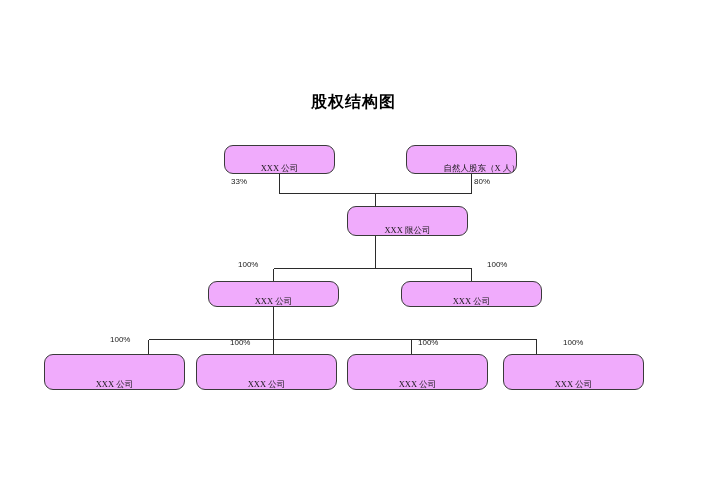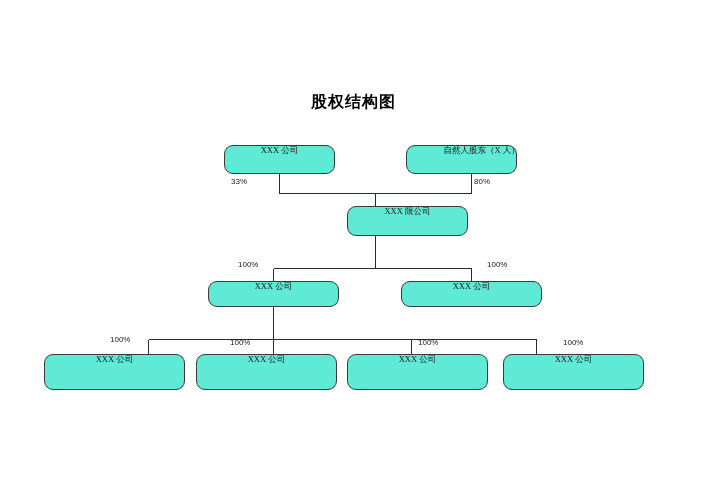--- a/index.html
+++ b/index.html
@@ -35,23 +35,23 @@
     letter-spacing: 1px;
     color: #000000;
     font-family: "Liberation Serif", "DejaVu Serif", serif;
   }
 
   .node {
     position: absolute;
     box-sizing: border-box;
     border: 1px solid #3a3a3a;
     border-radius: 9px;
-    background: #5eead4;
+    background: #f0abfc;
     display: flex;
-    align-items: flex-start;
+    align-items: flex-end;
     justify-content: center;
     font-size: 8.5px;
     line-height: 1.1;
     color: #151515;
     white-space: nowrap;
     font-family: "Liberation Serif", "DejaVu Serif", serif;
   }
 
   .pct-label {
     position: absolute;

